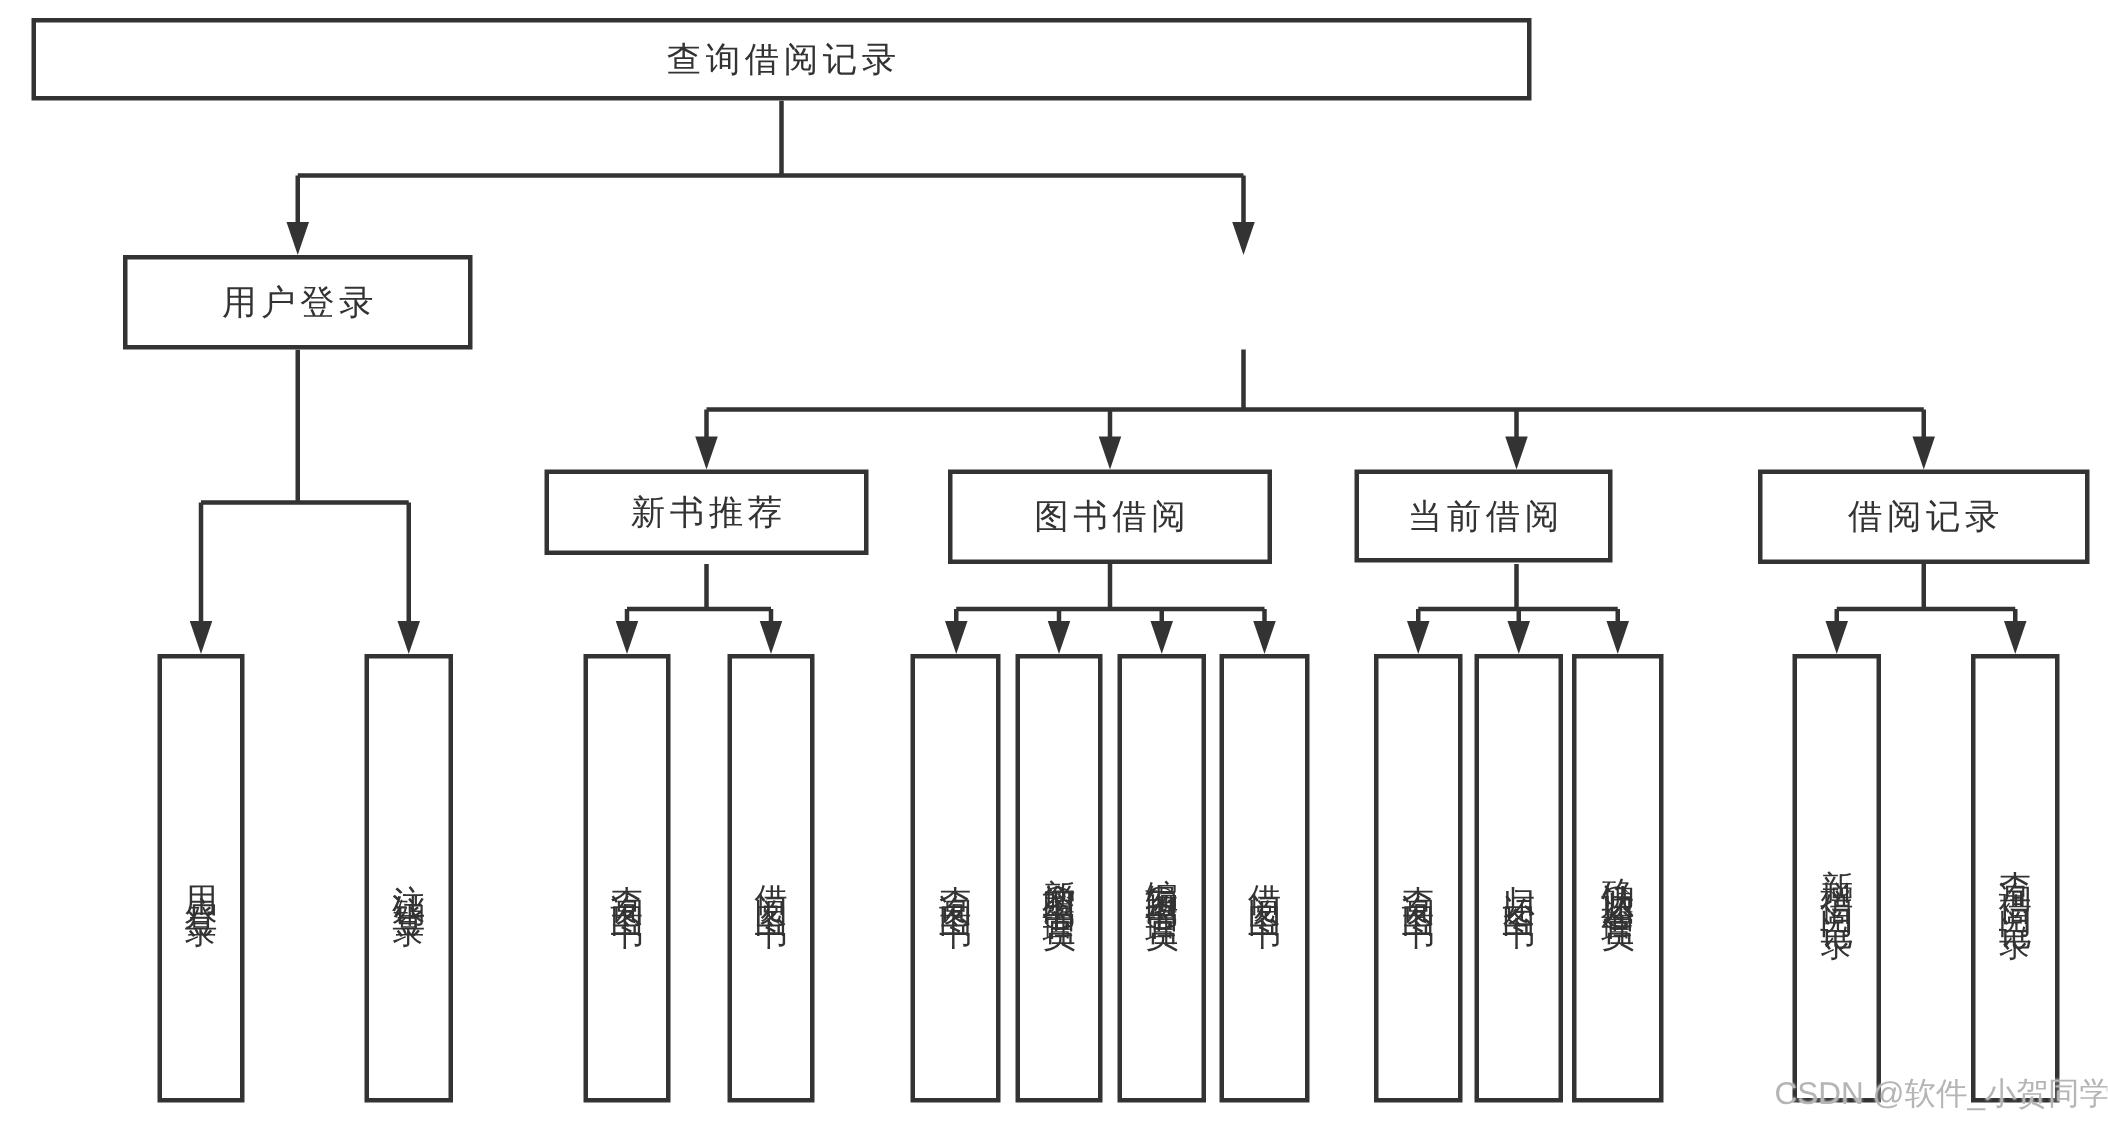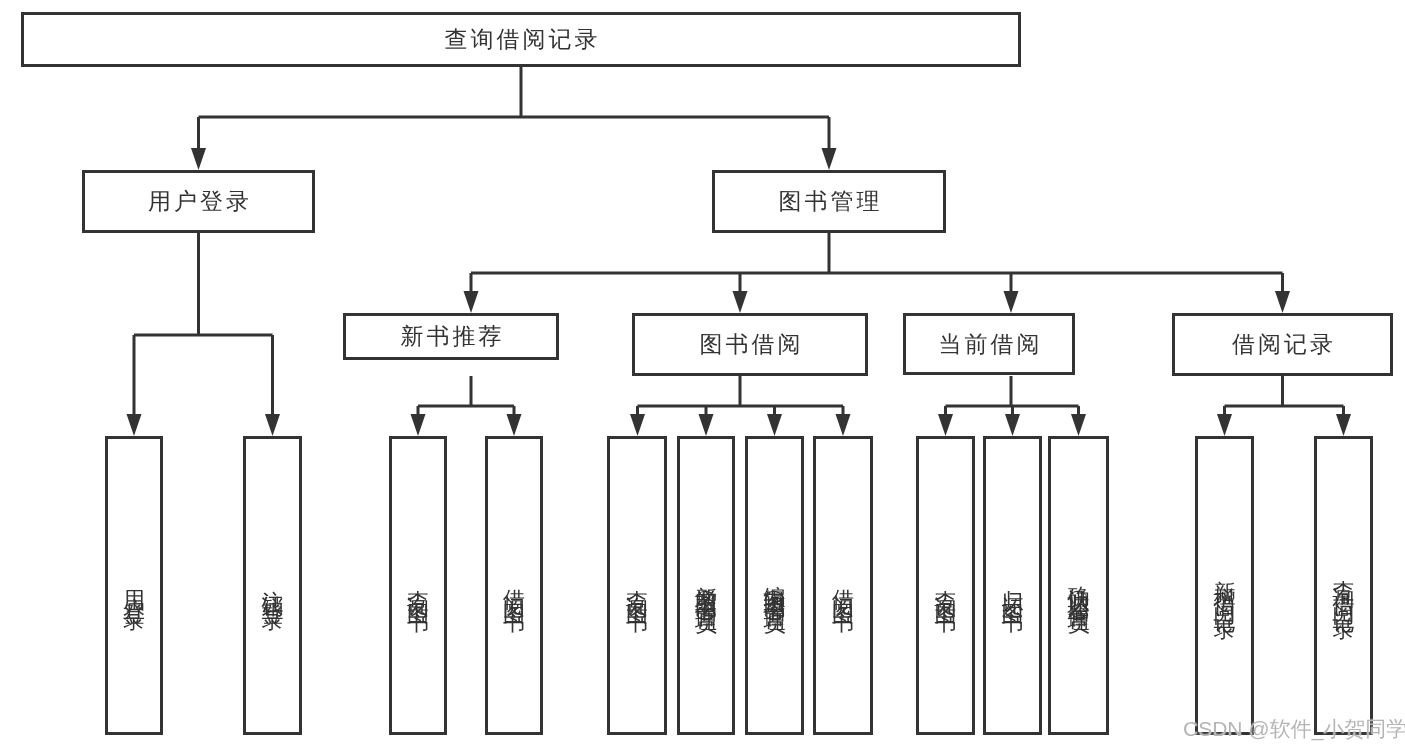--- a/index.html
+++ b/index.html
@@ -84,28 +84,25 @@
     </g>
   </svg>
 
   <div class="node" style="left:21px;top:12px;width:1000px;height:55px">
     <span class="hlabel">查询借阅记录</span>
   </div>
 
   <div class="node" style="left:82px;top:170px;width:233px;height:63px">
     <span class="hlabel">用户登录</span>
   </div>
-  <div class="node" style="left:712px;top:170px;width:234px;height:63px">
-    <span class="hlabel">图书管理</span>
-  </div>
 
-  <div class="node" style="left:343px;top:313px;width:216px;height:47px">
+  <div class="node" style="left:363px;top:313px;width:216px;height:57px">
     <span class="hlabel">新书推荐</span>
   </div>
-  <div class="node" style="left:632px;top:313px;width:236px;height:63px">
+  <div class="node" style="left:632px;top:313px;width:216px;height:63px">
     <span class="hlabel">图书借阅</span>
   </div>
   <div class="node" style="left:903px;top:313px;width:172px;height:62px">
     <span class="hlabel">当前借阅</span>
   </div>
   <div class="node" style="left:1172px;top:313px;width:221px;height:63px">
     <span class="hlabel">借阅记录</span>
   </div>
 
   <div class="node leaf" style="left:105px;width:58px">

